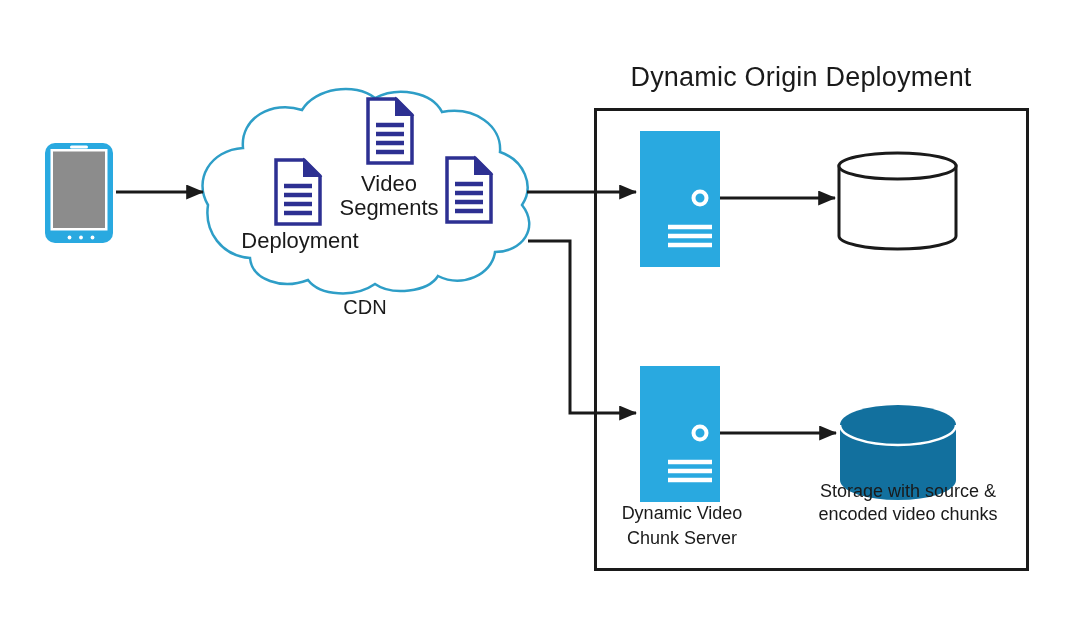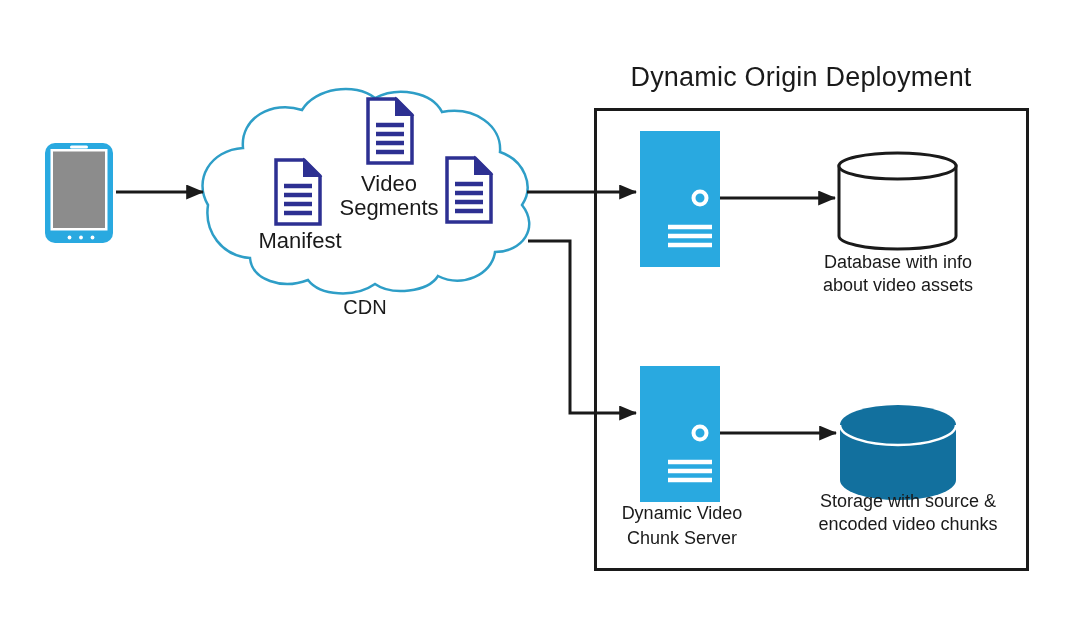--- a/index.html
+++ b/index.html
@@ -93,31 +93,29 @@
     </g>
 
     <g>
       <path d="M 840 425 L 840 480 A 58 20 0 0 0 956 480 L 956 425 A 58 20 0 0 0 840 425 Z" fill="#12709E"></path>
       <path d="M 840 425 A 58 20 0 0 0 956 425" fill="none" stroke="#ffffff" stroke-width="2.5"></path>
     </g>
   </svg>
 
   <div class="lbl lbl-title" style="left:581px;top:61px;width:440px;">Dynamic Origin Deployment</div>
 
-  <div class="lbl" style="left:240px;top:229px;width:120px;">Manifest</div>
+  <div class="lbl" style="left:240px;top:229px;width:120px;">Deployment</div>
 
   <div class="lbl" style="left:329px;top:172px;width:120px;">Video
 Segments</div>
 
 
   <div class="lbl lbl-cdn" style="left:305px;top:295px;width:120px;">CDN</div>
 
 
   <div class="lbl lbl-server" style="left:592px;top:501px;width:180px;">Dynamic Video
 Chunk Server</div>
 
-  <div class="lbl lbl-store" style="left:788px;top:251px;width:220px;">Database with info
-about video assets</div>
 
-  <div class="lbl lbl-store" style="left:788px;top:490px;width:240px;">Storage with source &amp;
+  <div class="lbl lbl-store" style="left:788px;top:480px;width:240px;">Storage with source &amp;
 encoded video chunks</div>
 
 </div>
 
 </body></html>

